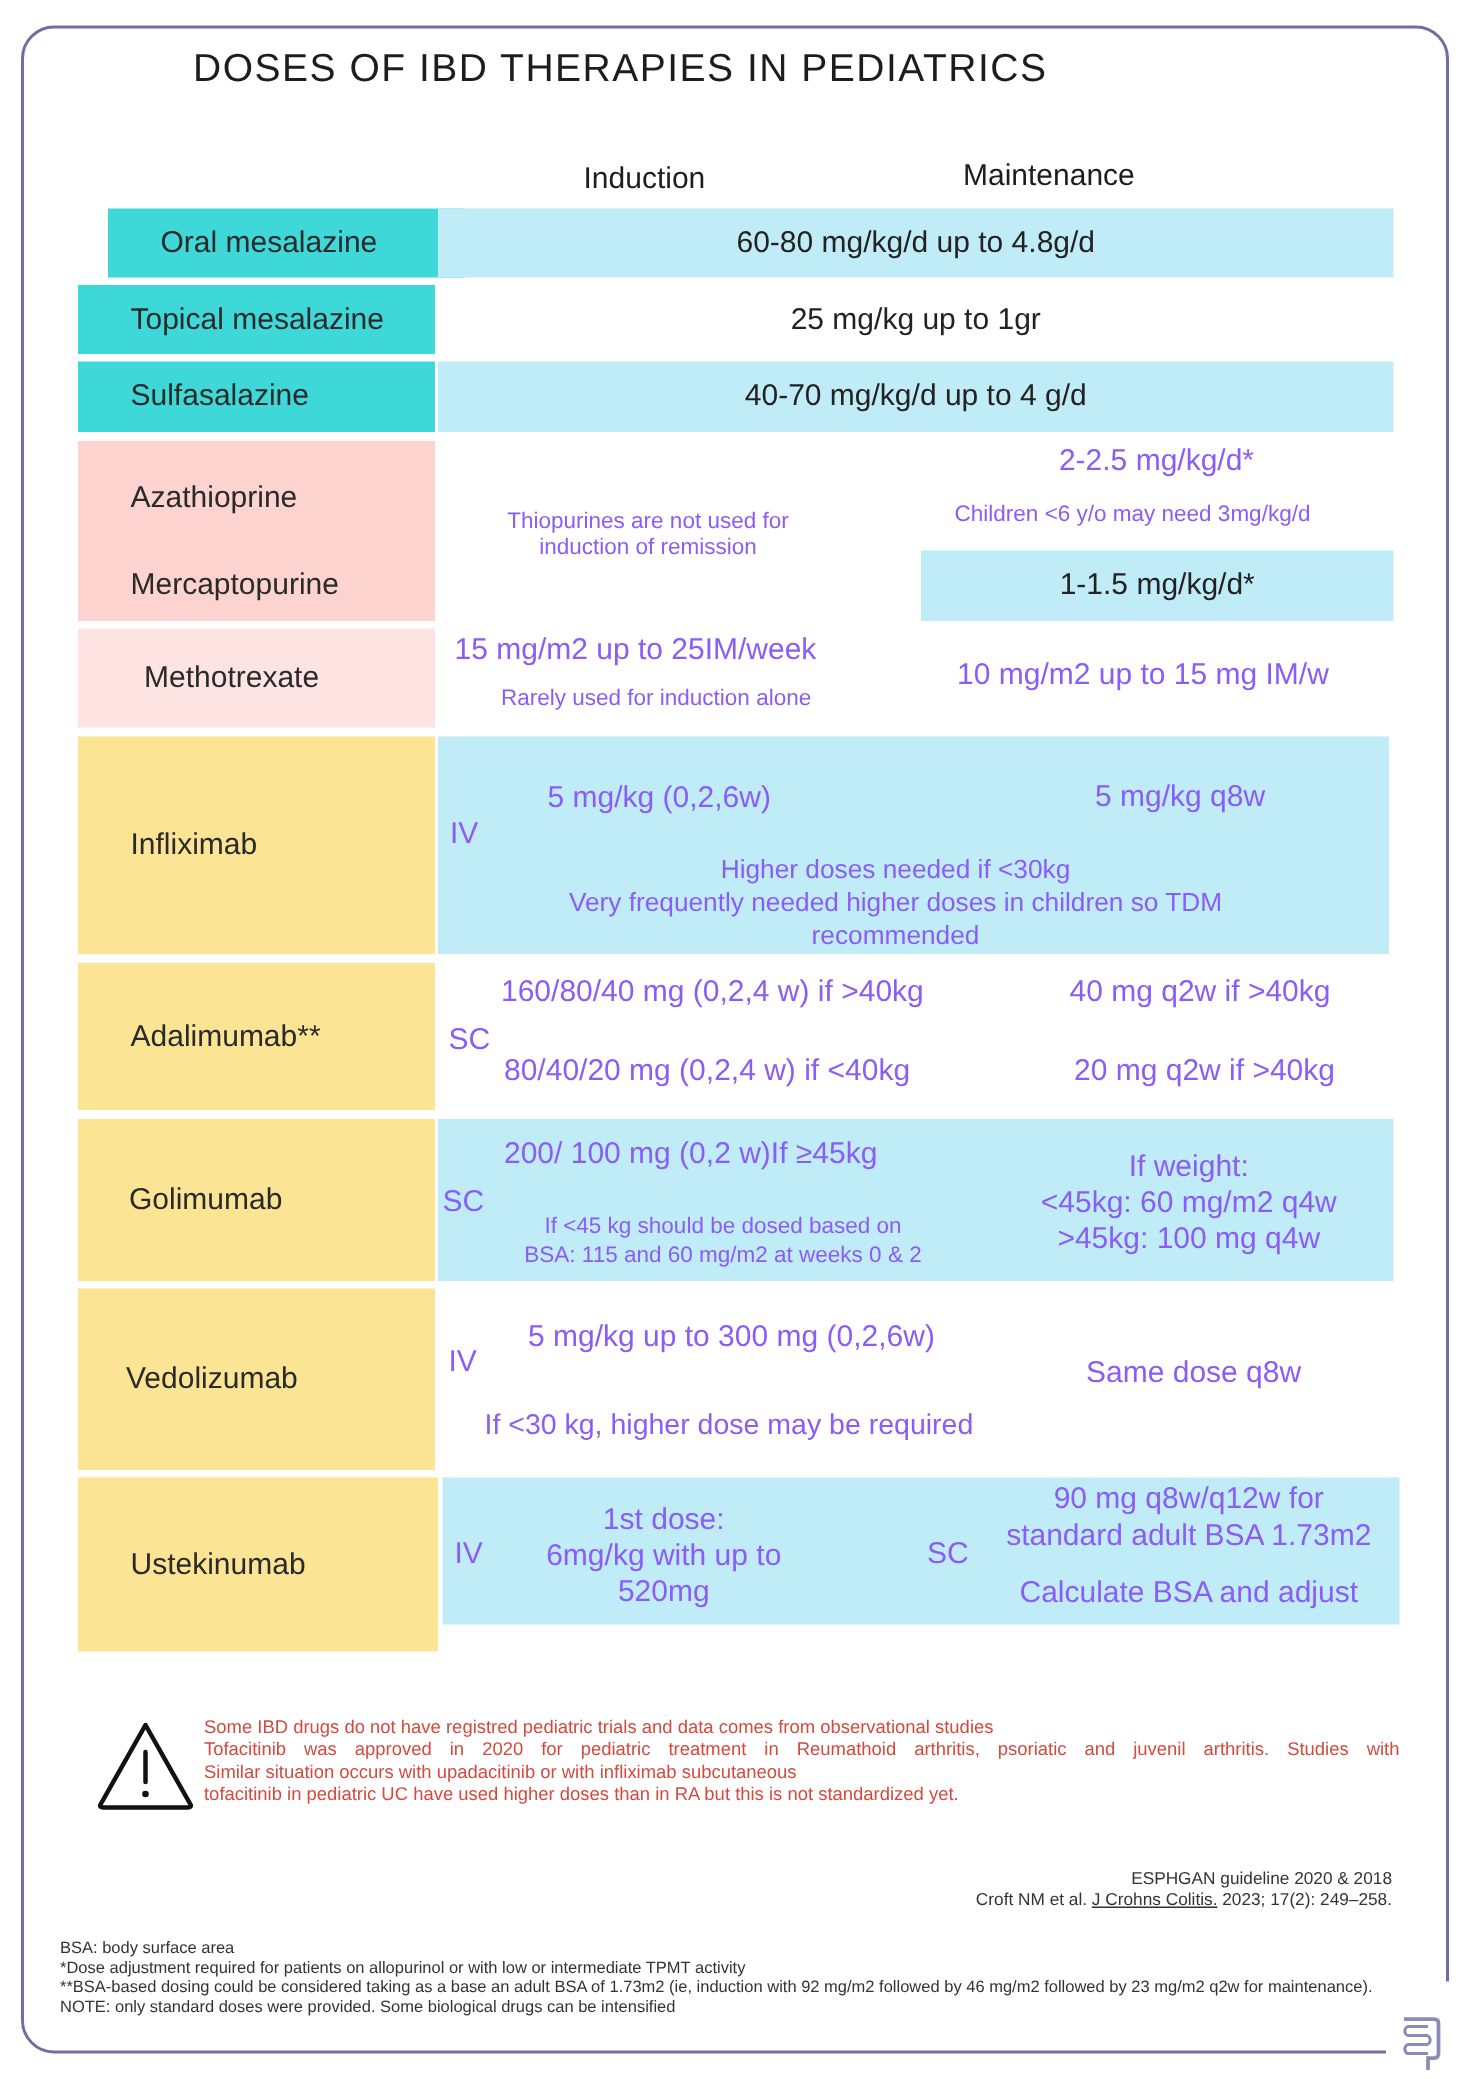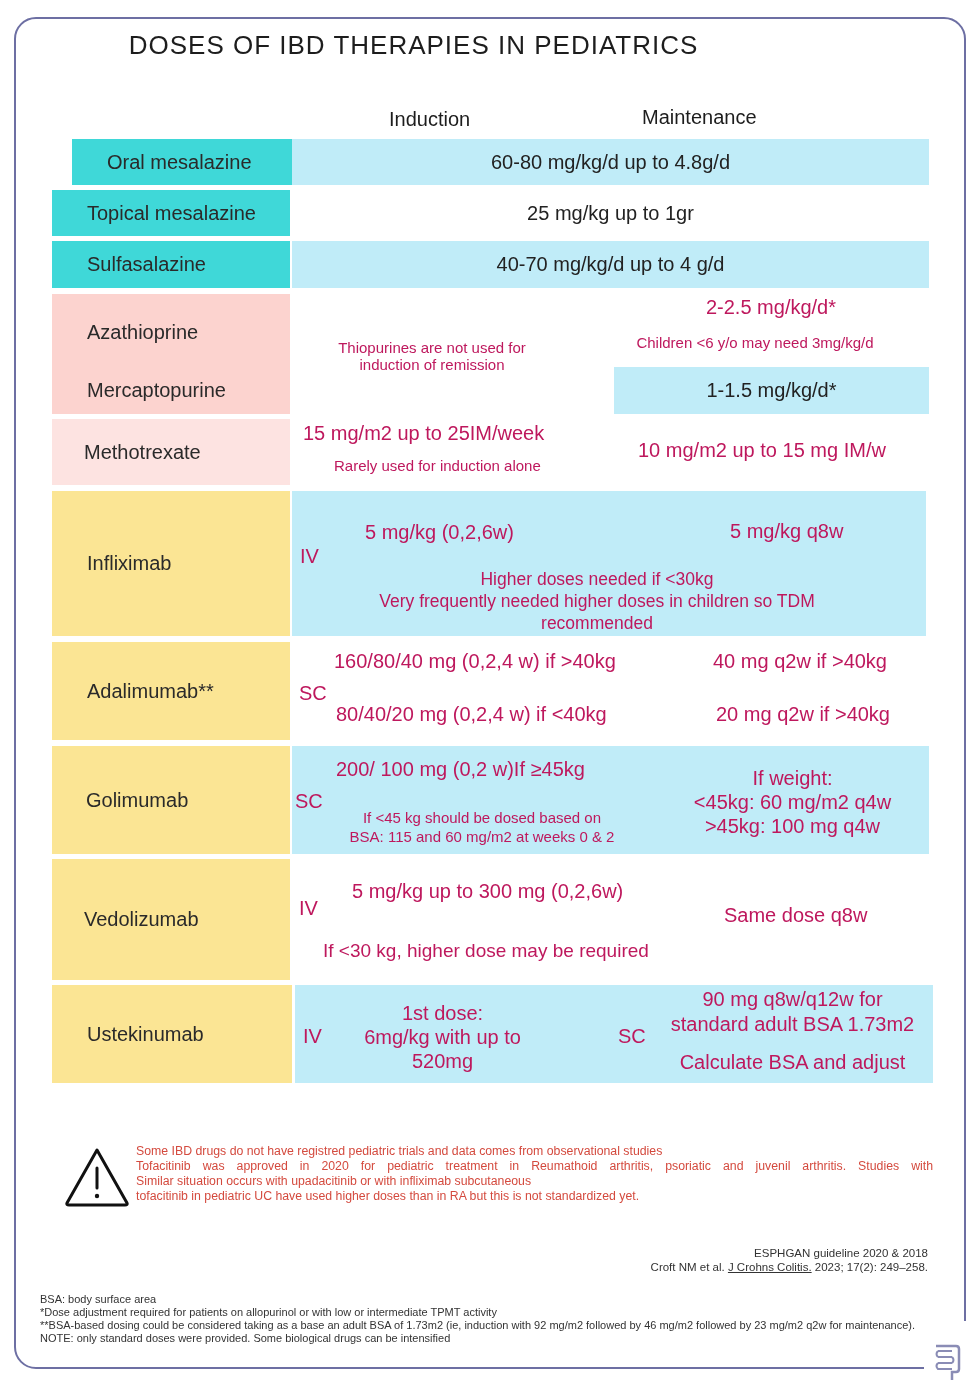--- a/index.html
+++ b/index.html
@@ -27,21 +27,21 @@
   }
 
   .cell { position: absolute; display: flex; align-items: center; }
   .name { padding-left: 35px; font-size: 20px; color: #2a2a2a; }
   .teal { background: #3fd8d8; }
   .pink { background: #fcd3cf; }
   .pink2 { background: #fde3e1; }
   .yellow { background: #fbe594; }
   .blue { background: #c0ecf8; }
 
-  .txt { position: absolute; color: #be185d; white-space: nowrap; }
+  .txt { position: absolute; color: #8b5cf6; white-space: nowrap; }
   .center { text-align: center; }
   .big { font-size: 20px; }
   .mid { font-size: 19px; }
   .sm { font-size: 15px; }
 
   .warn-text {
     position: absolute; left: 136px; top: 1144px; width: 797px; color: #d44a3e;
     font-size: 12.3px; line-height: 15px; text-align: justify;
   }
   .warn-text div { text-align-last: left; }
@@ -90,21 +90,21 @@
 <div class="cell blue" style="left:292px;top:241px;width:637px;height:47px;justify-content:center;">
     <span class="big">40-70 mg/kg/d up to 4 g/d</span>
   </div>
 
 <div class="cell name pink" style="left:52px;top:294px;width:238px;height:76px;">
     <span>Azathioprine</span>
   </div>
 <div class="cell name pink" style="left:52px;top:367px;width:238px;height:47px;">
     <span>Mercaptopurine</span>
   </div>
-<div class="cell name pink2" style="left:52px;top:419px;width:238px;height:66px;padding-left:32px;">
+<div class="cell name pink2" style="left:52px;top:419px;width:238px;height:66px;padding-left:44px;">
     <span>Methotrexate</span>
   </div>
 
 <div class="txt center sm" style="left:322px;top:339px;width:220px;white-space:normal;line-height:17px;">Thiopurines are not used for induction of remission</div>
 <div class="txt center big" style="left:614px;top:296px;width:314px;">2-2.5 mg/kg/d*</div>
 <div class="txt center sm" style="left:600px;top:334px;width:310px;">Children &lt;6 y/o may need 3mg/kg/d</div>
 <div class="cell blue" style="left:614px;top:367px;width:315px;height:47px;justify-content:center;">
     <span class="big">1-1.5 mg/kg/d*</span>
   </div>
 
@@ -151,21 +151,21 @@
 </div>
 
 <div class="cell name yellow" style="left:52px;top:859px;width:238px;height:121px;padding-left:32px;">
     <span>Vedolizumab</span>
   </div>
 <div class="txt big" style="left:299px;top:897px;">IV</div>
 <div class="txt big" style="left:352px;top:880px;">5 mg/kg up to 300 mg (0,2,6w)</div>
 <div class="txt mid" style="left:323px;top:940px;">If &lt;30 kg, higher dose may be required</div>
 <div class="txt big" style="left:724px;top:904px;">Same dose q8w</div>
 
-<div class="cell name yellow" style="left:52px;top:985px;width:240px;height:98px;">
+<div class="cell name yellow" style="left:52px;top:985px;width:240px;height:116px;">
     <span>Ustekinumab</span>
   </div>
 <div class="cell blue" style="left:295px;top:985px;width:638px;height:98px;"></div>
 <div class="txt big" style="left:303px;top:1025px;">IV</div>
 <div class="txt center big" style="left:340px;top:1001px;width:205px;line-height:24px;">
   <div>1st dose:</div>
   <div>6mg/kg with up  to</div>
   <div>520mg</div>
 </div>
 <div class="txt big" style="left:618px;top:1025px;">SC</div>

